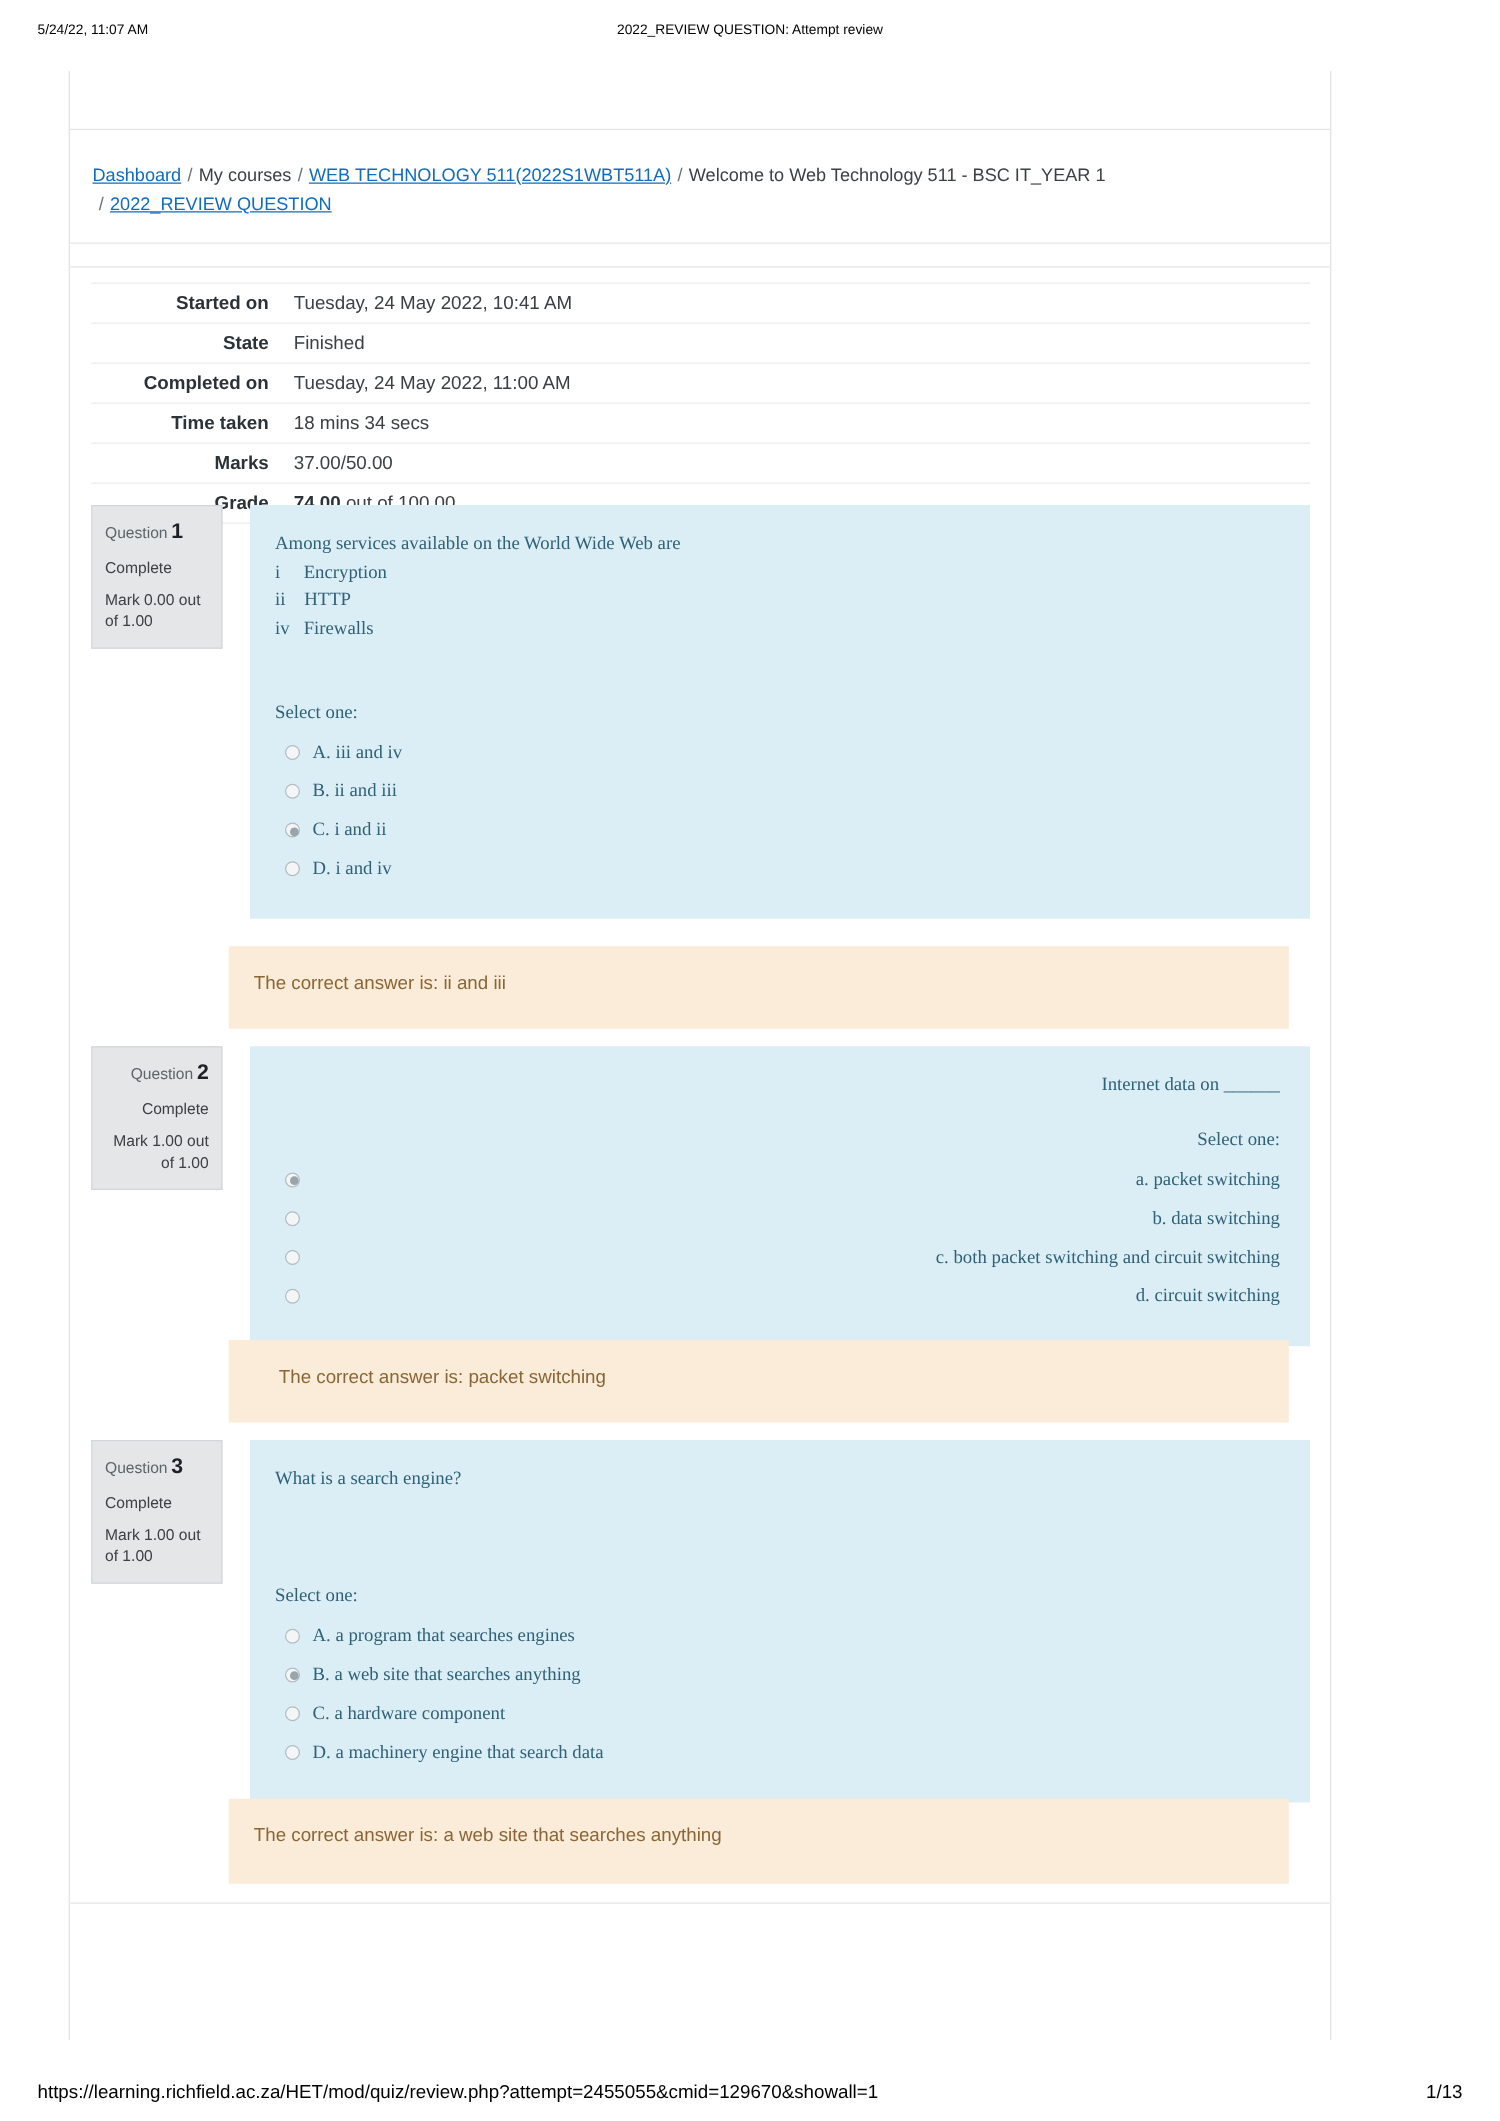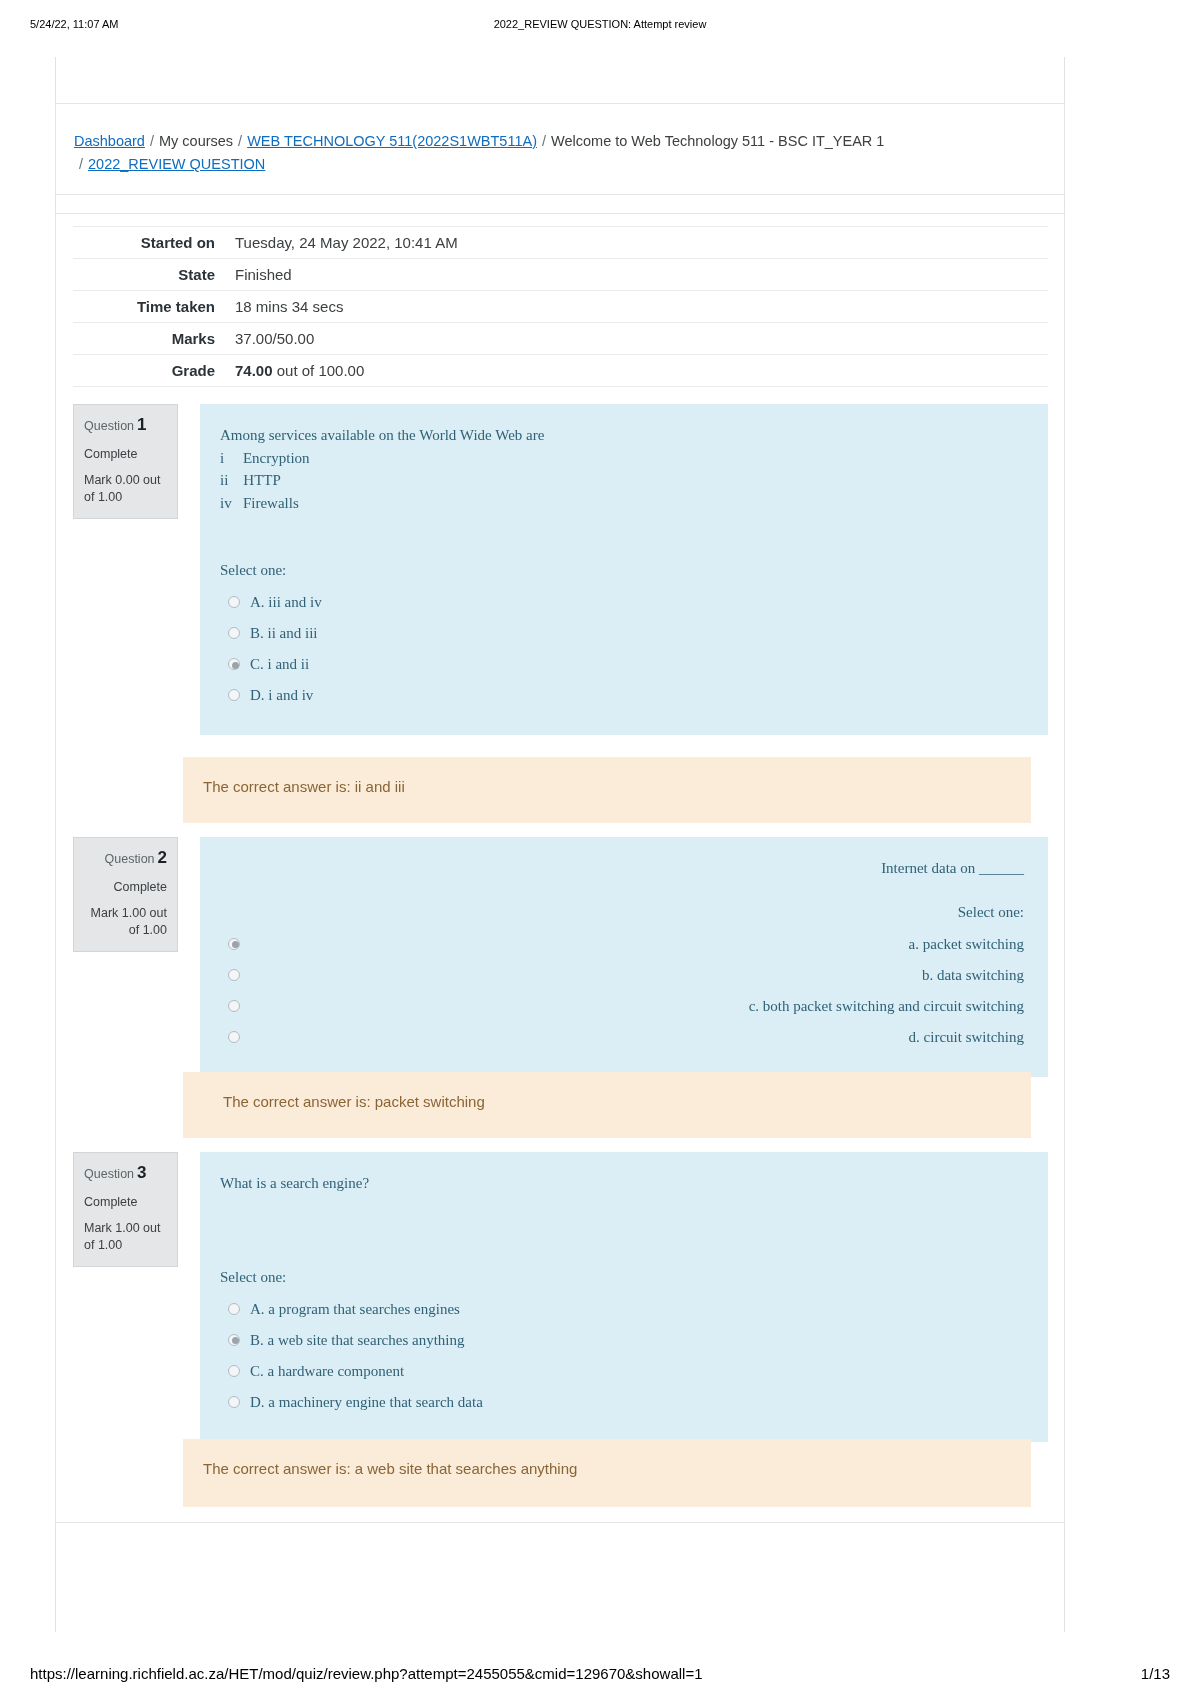--- a/index.html
+++ b/index.html
@@ -270,20 +270,24 @@
 
     <table class="summary">
       <tbody>
         <tr>
           <th>Started on</th>
           <td>Tuesday, 24 May 2022, 10:41 AM</td>
         </tr>
         <tr>
           <th>State</th>
           <td>Finished</td>
+        </tr>
+        <tr>
+          <th>Completed on</th>
+          <td>Tuesday, 24 May 2022, 11:00 AM</td>
         </tr>
         <tr>
           <th>Time taken</th>
           <td>18 mins 34 secs</td>
         </tr>
         <tr>
           <th>Marks</th>
           <td>37.00/50.00</td>
         </tr>
         <tr>

